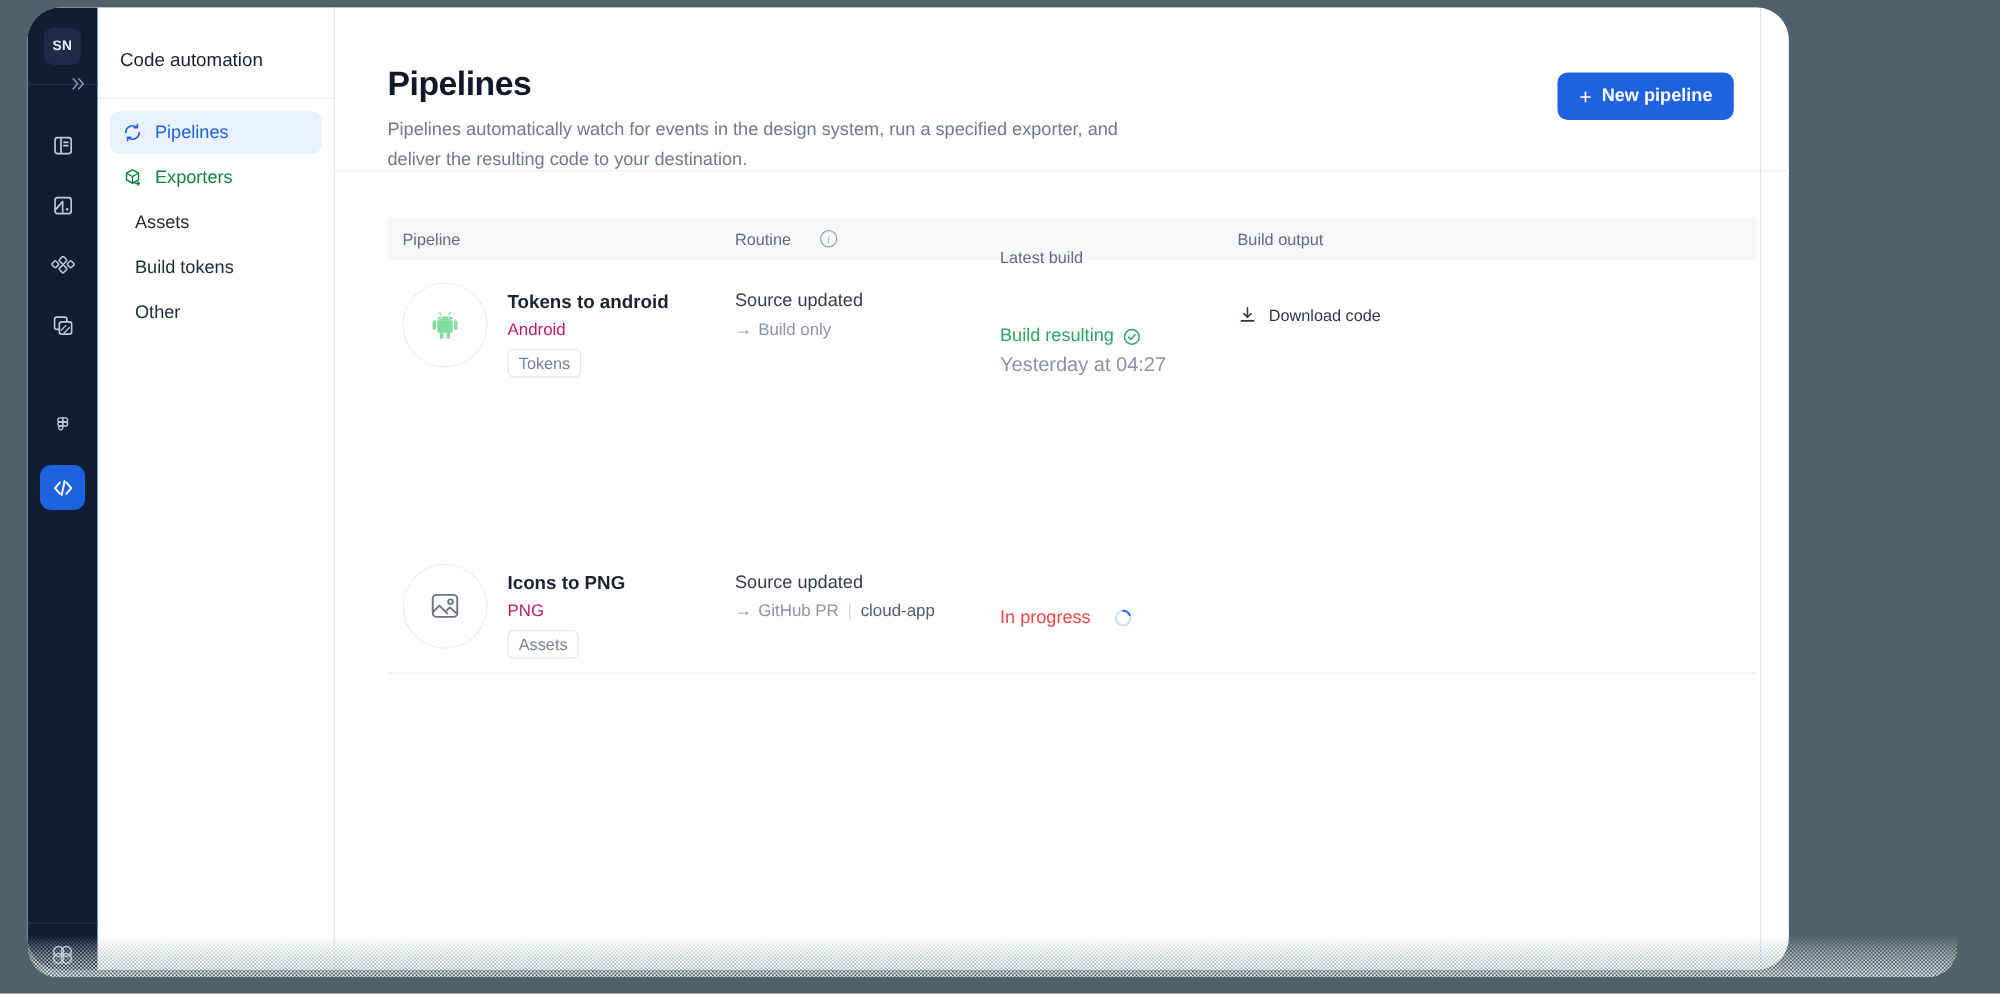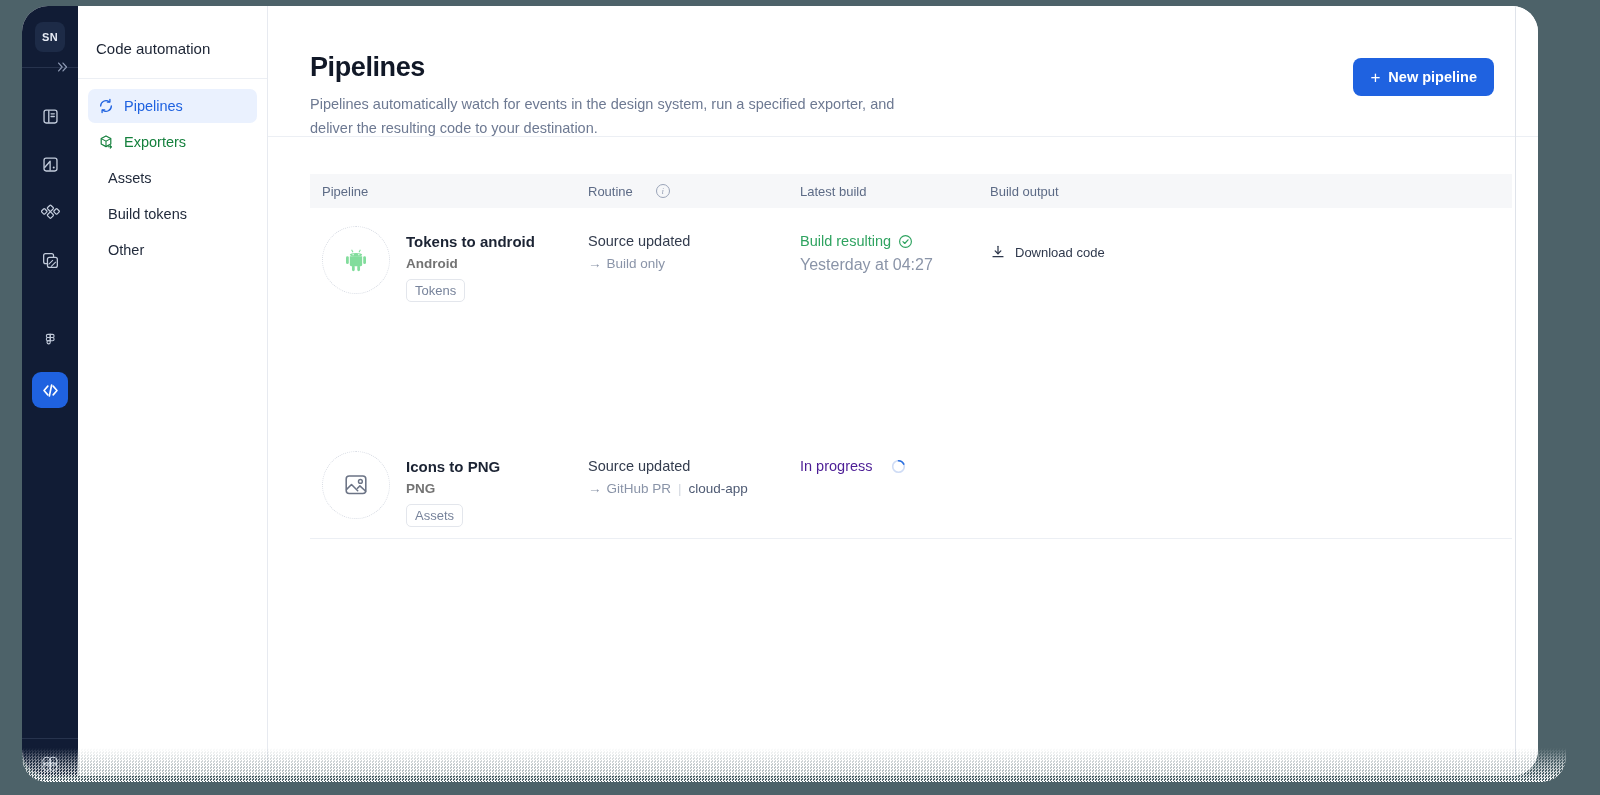--- a/index.html
+++ b/index.html
@@ -22,21 +22,21 @@
     inset: 0;
     background: #4d6269;
     z-index: 0;
   }
 
   
   .window {
     position: absolute;
     left: 22px;
     top: 6px;
-    width: 1516px;
+    width: 1409px;
     height: 770px;
     background: #ffffff;
     border-radius: 26px;
     overflow: hidden;
     z-index: 2;
     box-shadow: 0 1px 0 rgba(0,0,0,0.08);
   }
 
   
   .window-fade {
@@ -268,21 +268,21 @@
     display: flex;
     background: #f6f7f9;
     height: 34px;
     align-items: center;
     font-size: 13px;
     color: #5d6b86;
   }
   .th { padding-left: 12px; }
   .col-pipeline { flex: 0 0 266px; }
   .col-routine  { flex: 0 0 212px; display: flex; align-items: center; gap: 23px; }
-  .col-build    { flex: 0 0 190px; }
+  .col-build    { flex: 0 0 190px; margin-top: 28px; }
   .col-output   { flex: 1 1 auto; }
 
   .tbody { border-bottom: 1px solid #eceff4; }
 
   .trow {
     display: flex;
     align-items: flex-start;
     height: 225px;
     padding-top: 18px;
   }
@@ -308,23 +308,22 @@
 
   .pipe-name {
     font-size: 15px;
     font-weight: bold;
     color: #1b2333;
     margin-bottom: 6px;
     margin-top: 7px;
   }
   .pipe-sub {
     font-size: 13.5px;
-    color: #737373;
+    color: #be185d;
     margin-bottom: 8px;
-    font-weight: bold;
   }
   .pipe-badge {
     display: inline-block;
     border: 1px solid #e3e6ec;
     border-radius: 5px;
     padding: 3px 8px;
     font-size: 13px;
     color: #77839b;
     background: #fff;
   }
@@ -351,21 +350,21 @@
 
   .build-main {
     font-size: 14.5px;
     margin-top: 7px;
     margin-bottom: 7px;
     display: flex;
     align-items: center;
     gap: 7px;
   }
   .build-main.success { color: #2fa360; }
-  .build-main.progress { color: #4c1d95; gap: 18px; }
+  .build-main.progress { color: #ef4444; gap: 18px; }
   .build-sub { font-size: 16px; color: #8a94a8; }
 
   .dl-link {
     display: inline-flex;
     align-items: center;
     gap: 9px;
     font-size: 13px;
     color: #2e384c;
     margin-top: 18px;
     cursor: pointer;

